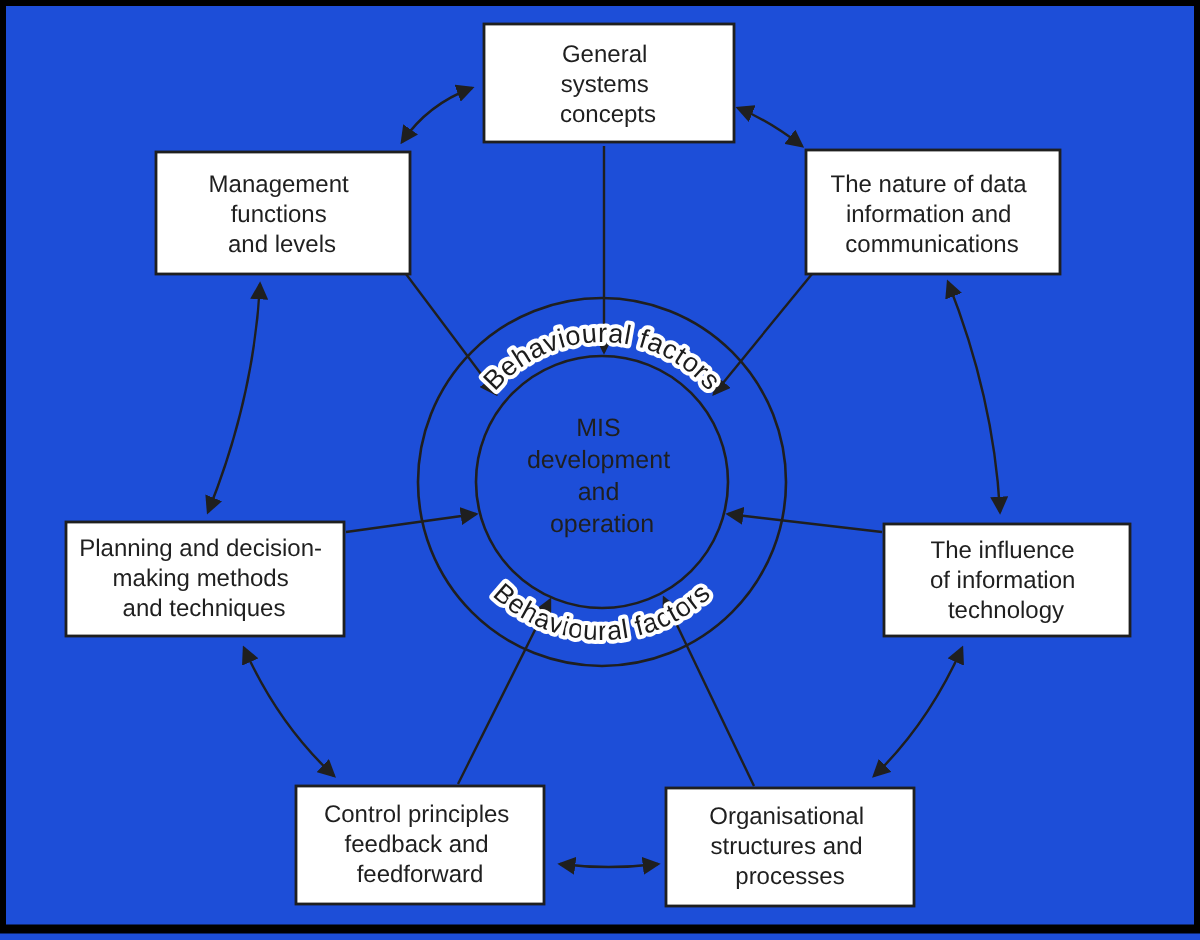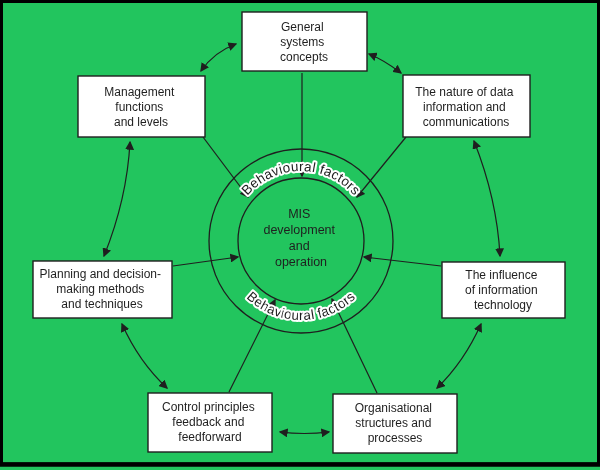--- a/index.html
+++ b/index.html
@@ -1,16 +1,16 @@
 <!DOCTYPE html>
 <html><head>
 <meta charset="utf-8">
 <style>
   html,body{margin:0;padding:0;background:#fff;}
-  .stage{position:relative;width:600px;height:470px;background:#22c55e;overflow:hidden;}
+  .stage{position:relative;width:600px;height:470px;background:#1d4ed8;overflow:hidden;}
   svg{display:block;width:600px;height:470px;}
   text{font-family:"Liberation Sans","DejaVu Sans",sans-serif;fill:#1f1f1f;}
   .boxtext{font-size:12px;}
   .centertext{font-size:12.5px;}
   .ringlabel{font-size:13.5px;letter-spacing:.3px;fill:#1c1c1c;
              paint-order:stroke;stroke:#ffffff;stroke-width:4px;stroke-linejoin:round;}
   .boxrect{fill:#ffffff;stroke:#1f1f1f;stroke-width:1.4;}
   .ringcircle{fill:none;stroke:#1f1f1f;stroke-width:1.3;}
   .arrowline{fill:none;stroke:#1f1f1f;stroke-width:1.2;}
   .framepath{fill:none;stroke:#000000;stroke-width:3;}

